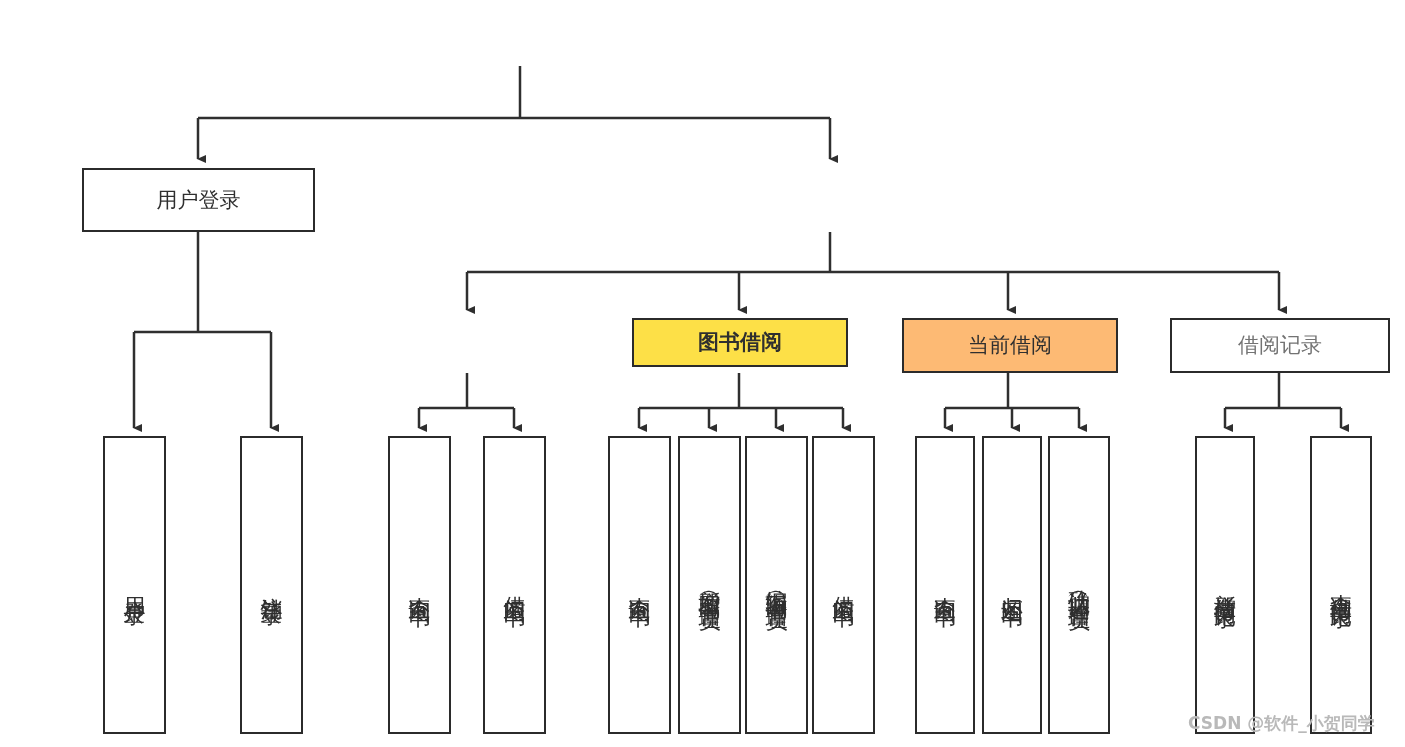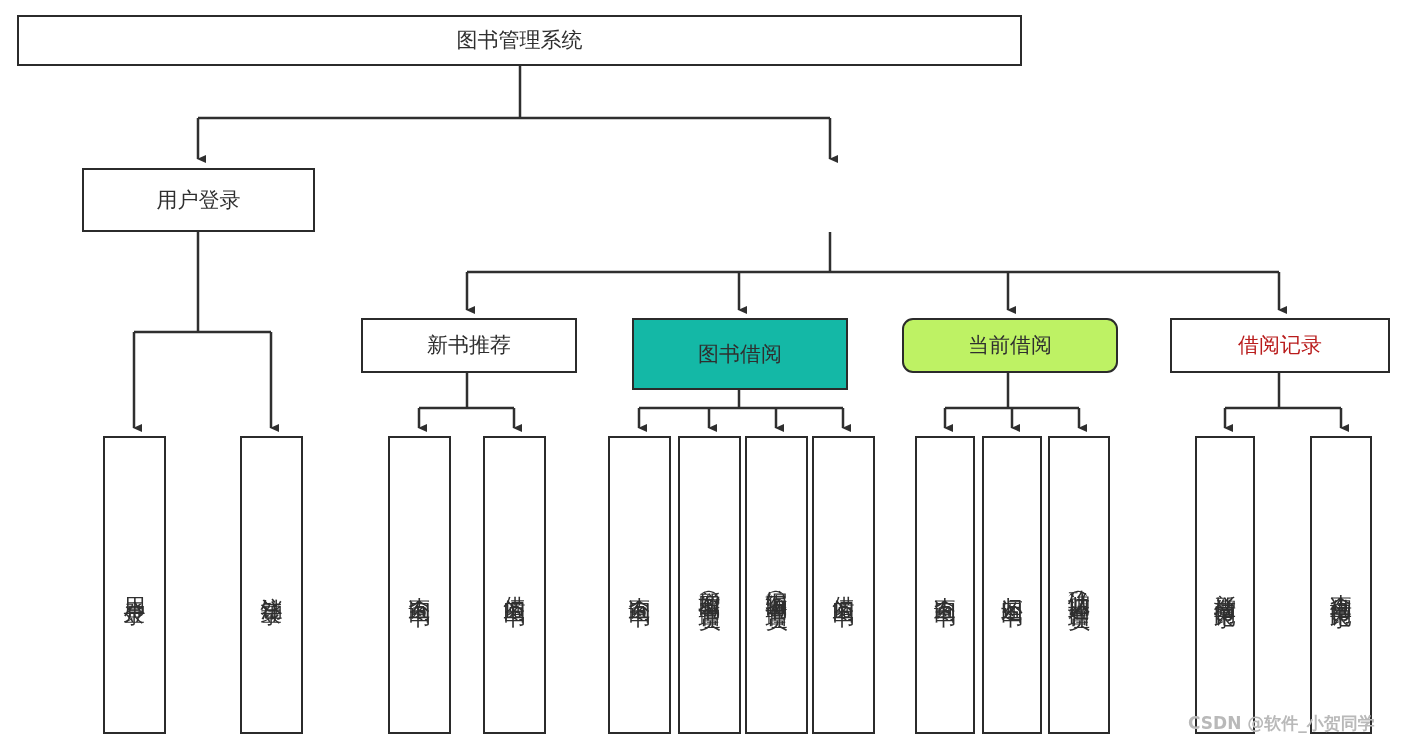--- a/index.html
+++ b/index.html
@@ -134,39 +134,33 @@
     </g>
 
     <g stroke="#2f2f2f" stroke-width="2.5" fill="none">
       <path d="M 1279 373 L 1279 408"></path>
       <path d="M 1225 408 L 1341 408"></path>
       <path d="M 1225 408 L 1225 428" marker-end="url(#arrowhead)"></path>
       <path d="M 1341 408 L 1341 428" marker-end="url(#arrowhead)"></path>
     </g>
   </svg>
 
-  <div class="node root horizontal" style="left: 17px; top: 15px; width: 1005px; height: 51px; border-color: rgb(43, 43, 43); background: rgb(255, 255, 255);">
-    <span class="node-label" style="color: rgb(47, 47, 47);">图书管理系统</span>
-  </div>
 
   <div class="node horizontal" style="left: 82px; top: 168px; width: 233px; height: 64px; border-color: rgb(43, 43, 43); background: rgb(255, 255, 255);">
     <span class="node-label" style="color: rgb(47, 47, 47);">用户登录</span>
   </div>
 
-  <div class="node horizontal" style="left: 361px; top: 318px; width: 216px; height: 55px; border-color: rgb(43, 43, 43); background: rgb(255, 255, 255);">
-    <span class="node-label" style="color: rgb(47, 47, 47);">新书推荐</span>
-  </div>
-  <div class="node horizontal" style="left: 632px; top: 318px; width: 216px; height: 72px; border-color: rgb(43, 43, 43); background: #14b8a6;">
+  <div class="node horizontal" style="left: 632px; top: 318px; width: 216px; height: 49px; border-color: rgb(43, 43, 43); background: #fde047; font-weight: bold;">
     <span class="node-label" style="color: rgb(47, 47, 47);">图书借阅</span>
   </div>
-  <div class="node horizontal" style="left: 902px; top: 318px; width: 216px; height: 55px; border-color: rgb(43, 43, 43); background: #bef264; border-radius: 11px;">
+  <div class="node horizontal" style="left: 902px; top: 318px; width: 216px; height: 55px; border-color: rgb(43, 43, 43); background: #fdba74;">
     <span class="node-label" style="color: rgb(47, 47, 47);">当前借阅</span>
   </div>
   <div class="node horizontal" style="left: 1170px; top: 318px; width: 220px; height: 55px; border-color: rgb(43, 43, 43); background: rgb(255, 255, 255);">
-    <span class="node-label" style="color: #b91c1c;">借阅记录</span>
+    <span class="node-label" style="color: #737373;">借阅记录</span>
   </div>
 
   <div class="node vertical" style="left: 103px; top: 436px; width: 63px; height: 298px; border-color: rgb(43, 43, 43); background: rgb(255, 255, 255);">
     <span class="node-label" style="color: rgb(47, 47, 47);">用户登录</span>
   </div>
   <div class="node vertical" style="left: 240px; top: 436px; width: 63px; height: 298px; border-color: rgb(43, 43, 43); background: rgb(255, 255, 255);">
     <span class="node-label" style="color: rgb(47, 47, 47);">注销登录</span>
   </div>
   <div class="node vertical" style="left: 388px; top: 436px; width: 63px; height: 298px; border-color: rgb(43, 43, 43); background: rgb(255, 255, 255);">
     <span class="node-label" style="color: rgb(47, 47, 47);">查询图书</span>

